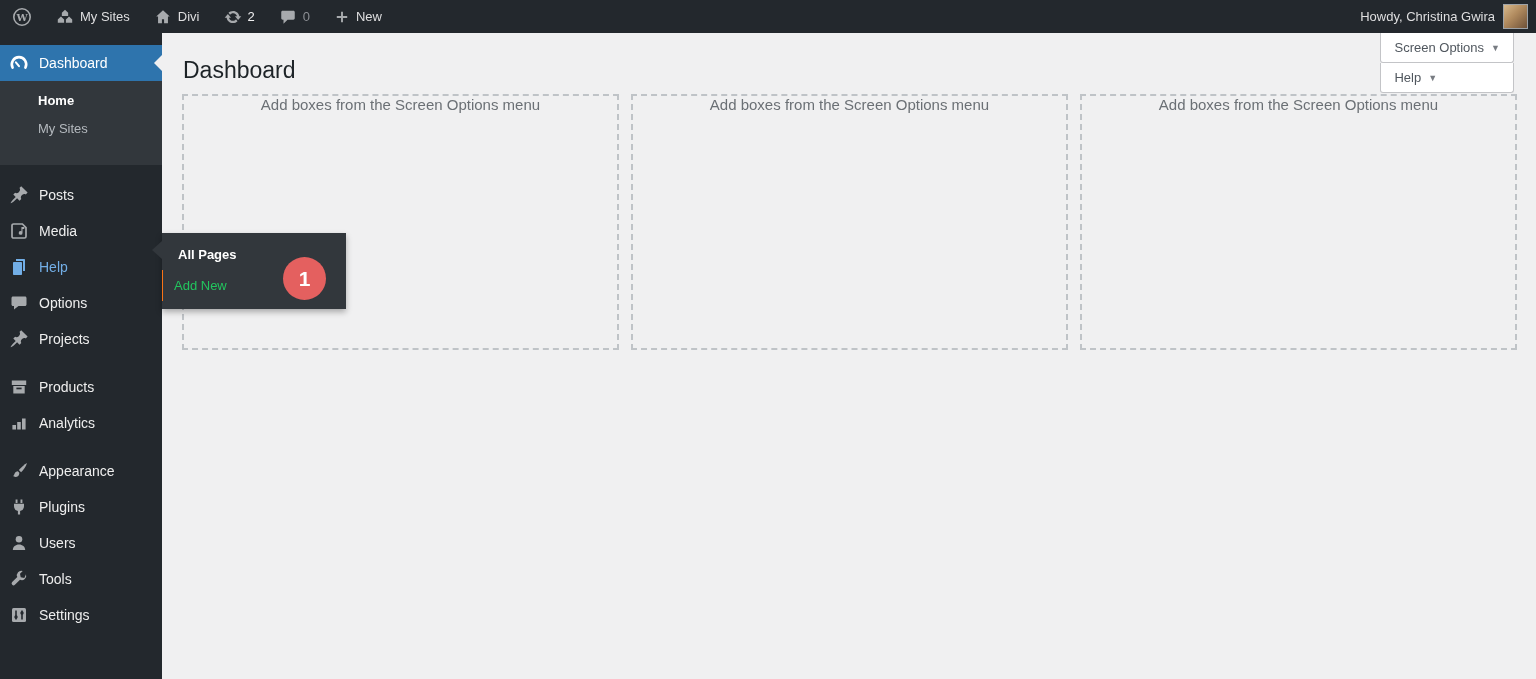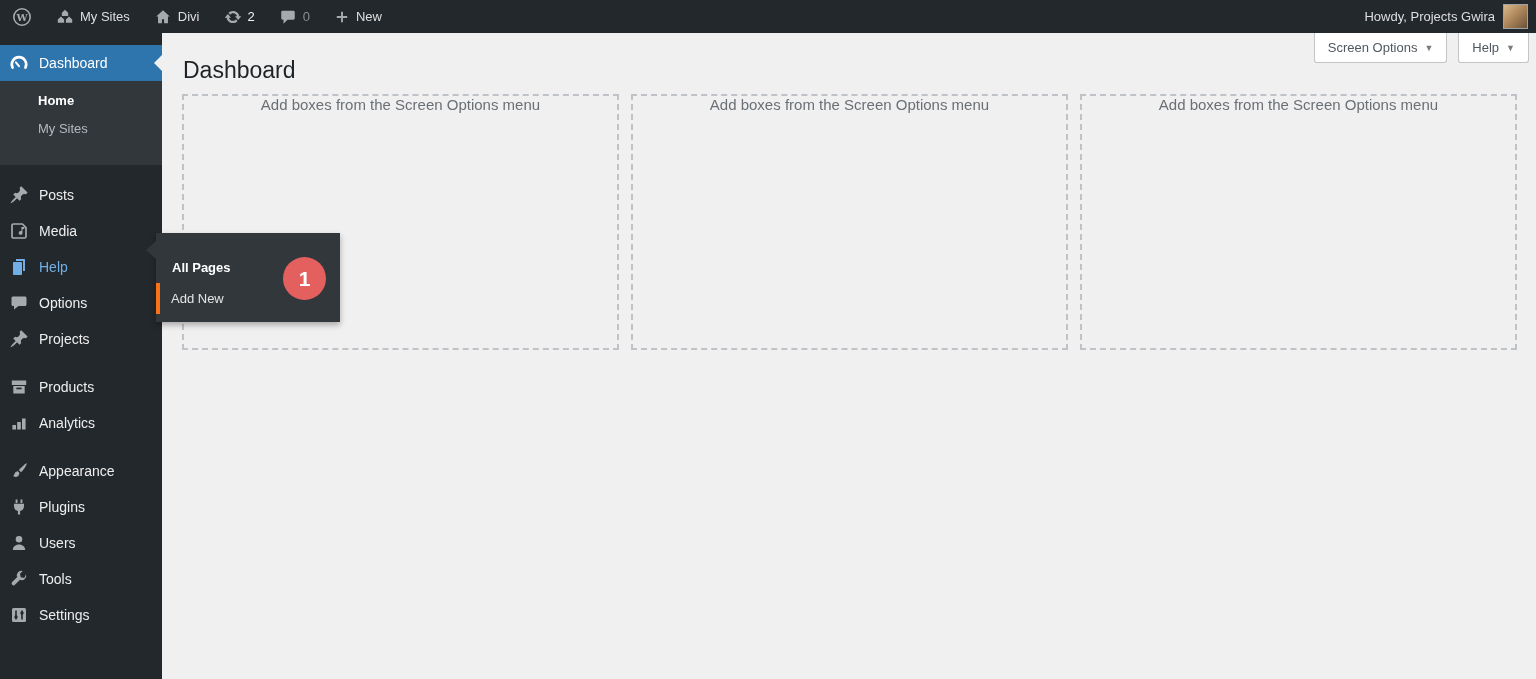--- a/index.html
+++ b/index.html
@@ -59,48 +59,48 @@
   .submenu { background:#32373c; padding:6px 0 22px; }
   .submenu-item {
     padding:6px 12px 6px 38px; font-size:13px; line-height:16px;
     color:#b4b9be; cursor:pointer;
   }
   .submenu-item.current { color:#ffffff; font-weight:bold; }
   .menu-gap { height:12px; }
 
   
   .flyout {
-    position:absolute; left:156px; top:233px; width:184px;
-    background:#32373c; padding:19px 0 8px;
+    position:absolute; left:162px; top:233px; width:184px;
+    background:#32373c; padding:6px 0 8px;
     box-shadow:0 3px 6px rgba(0,0,0,.3); z-index:55;
   }
   .flyout::before {
     content:""; position:absolute; left:-10px; top:8px;
     width:0; height:0;
     border-top:9px solid transparent; border-bottom:9px solid transparent;
     border-right:10px solid #32373c;
   }
   .flyout-item {
     padding:8px 16px; font-size:13px; line-height:15px;
     color:#fff; font-weight:600; cursor:pointer;
   }
   .flyout-item.current {
-    color:#e5e5e5; font-weight:400;
-    border-left:4px solid #f97316; padding-left:11px;
+    color:#22c55e; font-weight:400;
+    border-left:1px solid #f97316; padding-left:11px;
   }
   .step-badge {
     position:absolute; left:283px; top:257px; width:43px; height:43px;
     border-radius:50%; background:#e4605f; color:#fff;
     font-size:21px; font-weight:bold;
     display:flex; align-items:center; justify-content:center; z-index:58;
   }
 
   
   .main { position:absolute; top:33px; left:162px; right:0; bottom:0; }
-  .screen-meta { position:absolute; top:0; right:7px; display:flex; gap:11px; z-index:20; }
+  .screen-meta { position:absolute; top:0; right:22px; display:flex; gap:0; z-index:20;flex-direction:column; }
   .meta-btn {
     background:#fff; border:1px solid #c3c4c7; border-top:none;
     border-radius:0 0 3px 3px; padding:7px 13px;
     font-size:13px; color:#50575e; display:flex; align-items:center; gap:7px;
     cursor:pointer; white-space:nowrap;
   }
   .meta-caret { font-size:9px; color:#787c82; }
   .page-title {
     font-size:23px; font-weight:400; color:#1d2327;
     padding:23px 0 0 21px; line-height:29px;
@@ -162,21 +162,21 @@
     <span class="ab-item">
       <span class="ab-icon">
         <svg width="16" height="16" viewBox="0 0 20 20" fill="currentColor">
             <path d="M8.8 3.5h2.4v5.3h5.3v2.4h-5.3v5.3H8.8v-5.3H3.5V8.8h5.3z"></path>
           </svg>
       </span>
       <span>New</span>
     </span>
   </div>
   <div class="ab-right">
-    <span class="howdy">Howdy, Projects Gwira</span>
+    <span class="howdy">Howdy, Christina Gwira</span>
     <span class="avatar"></span>
   </div>
 </div>
 
 <aside class="sidebar">
   <div class="menu-top-gap"></div>
 
   <div class="menu-item active">
     <span class="m-icon">
       <svg width="20" height="20" viewBox="0 0 20 20" fill="none" stroke="currentColor">

